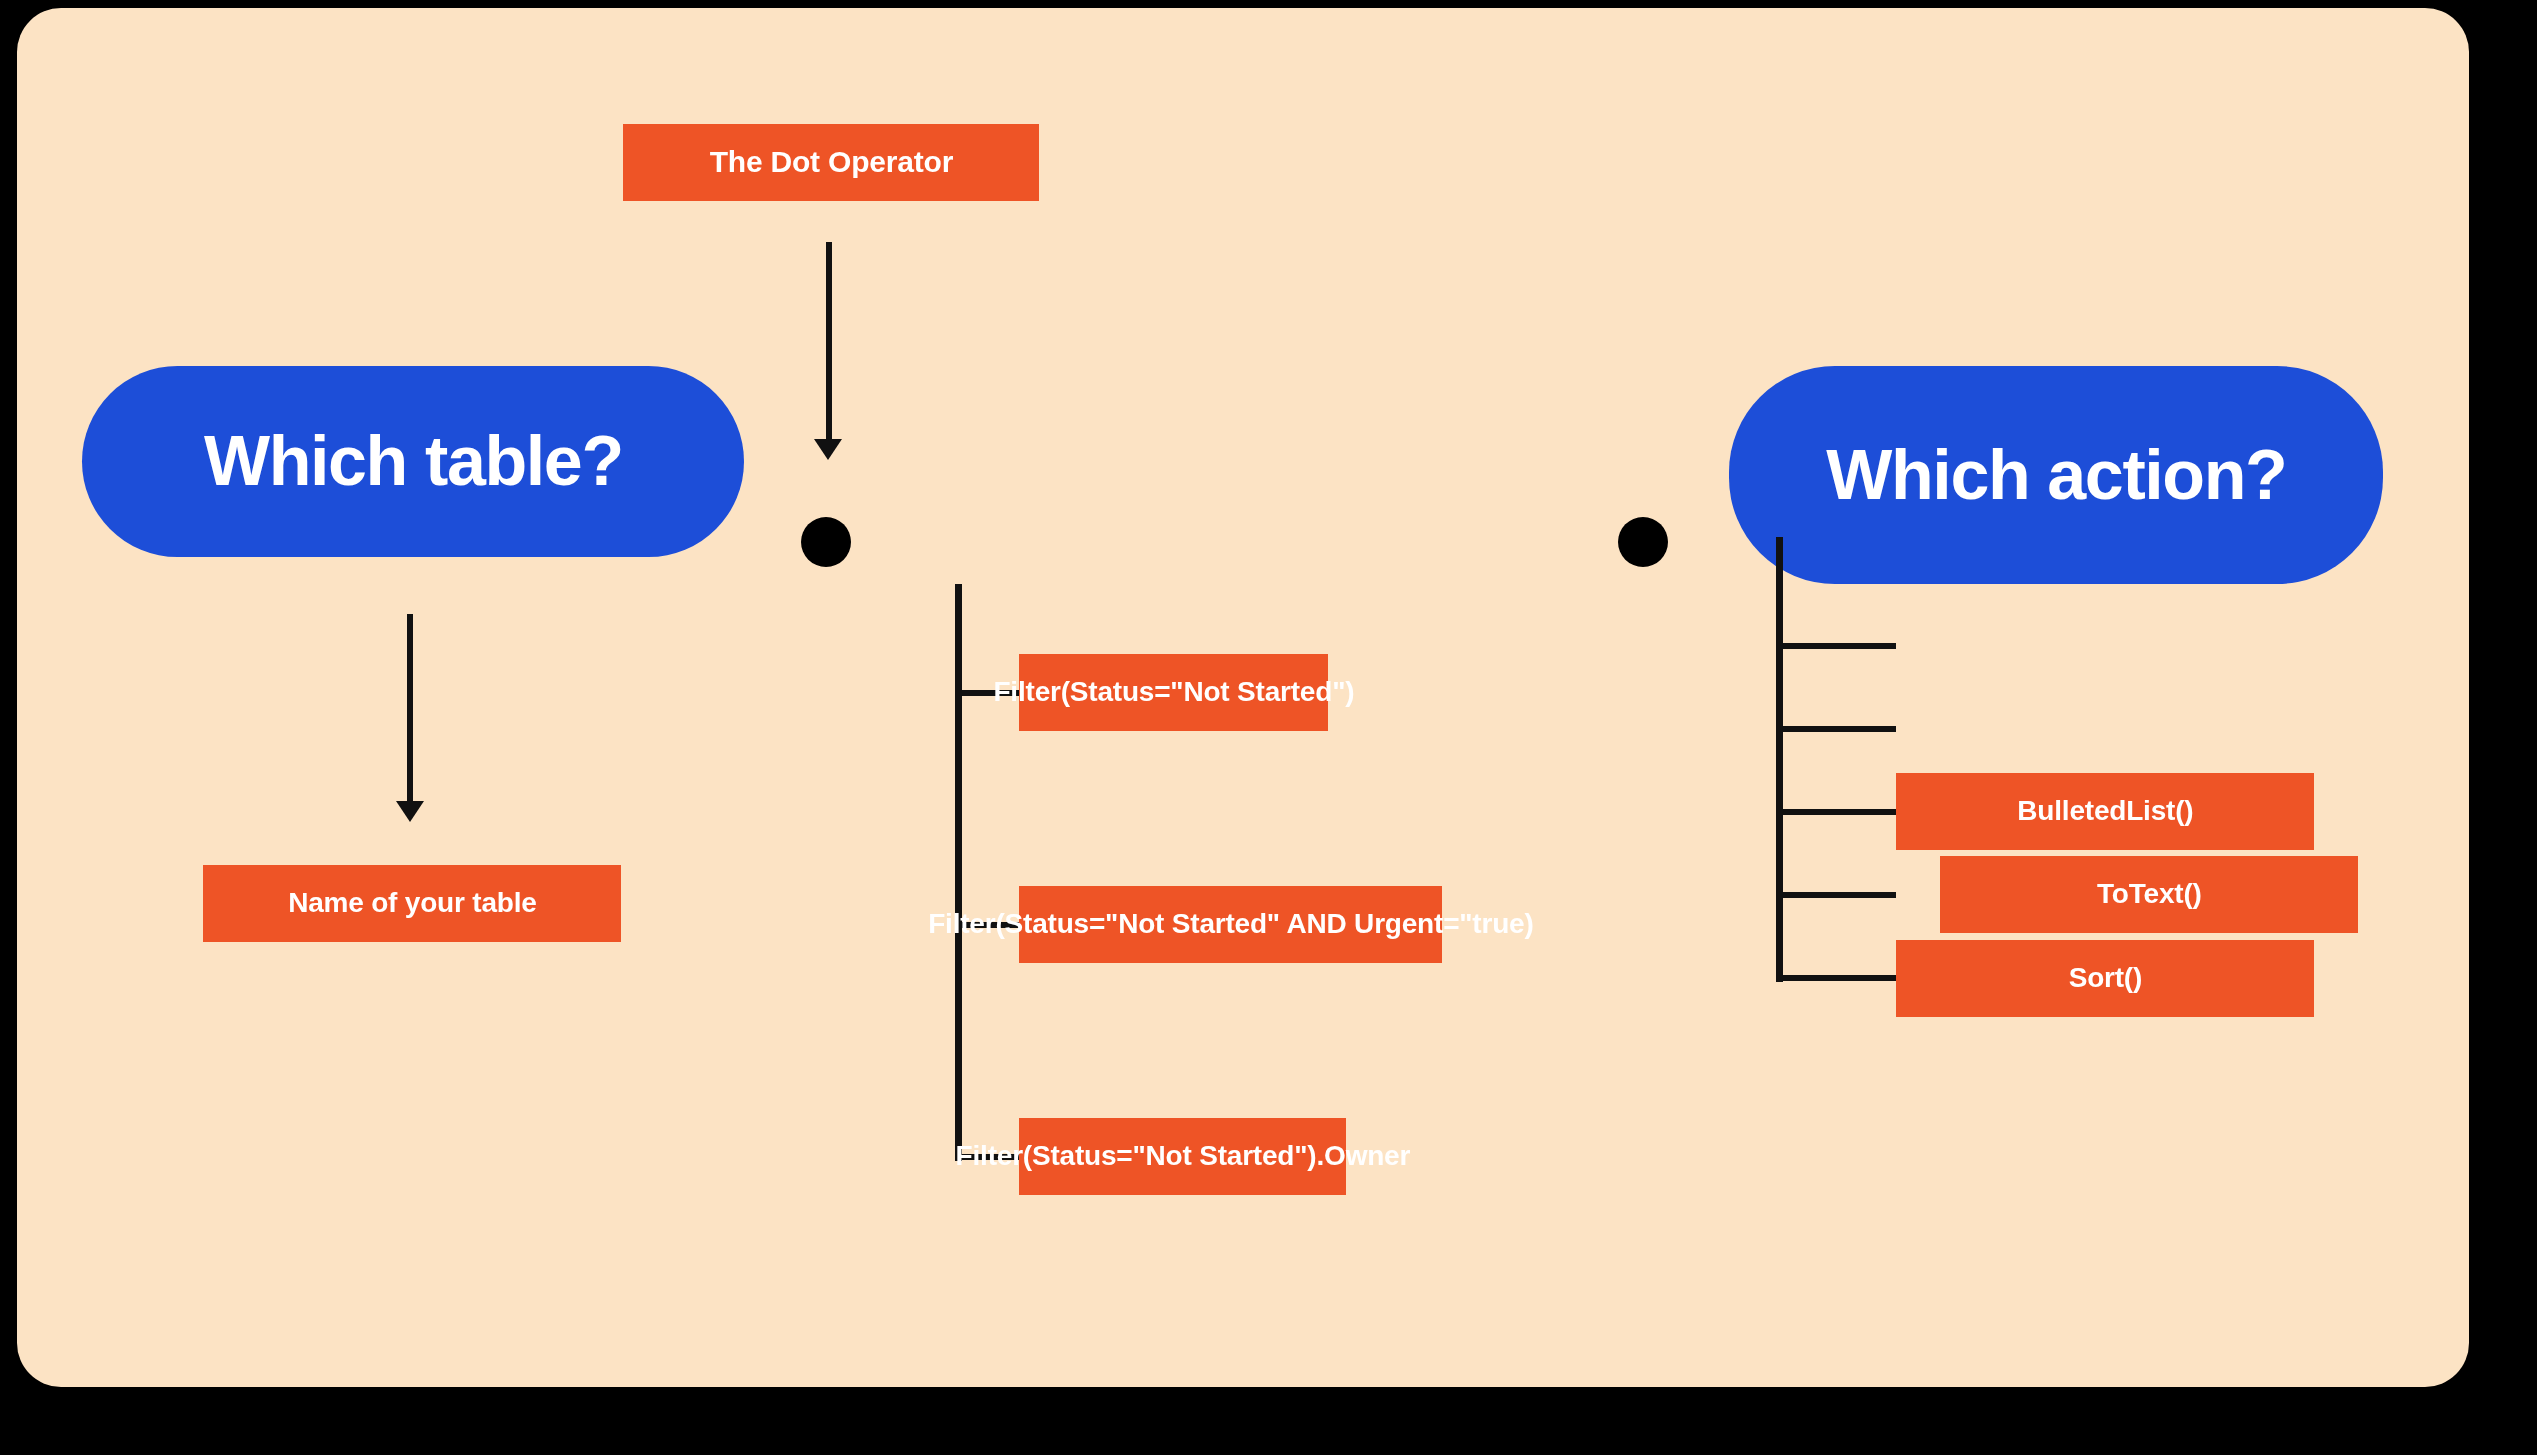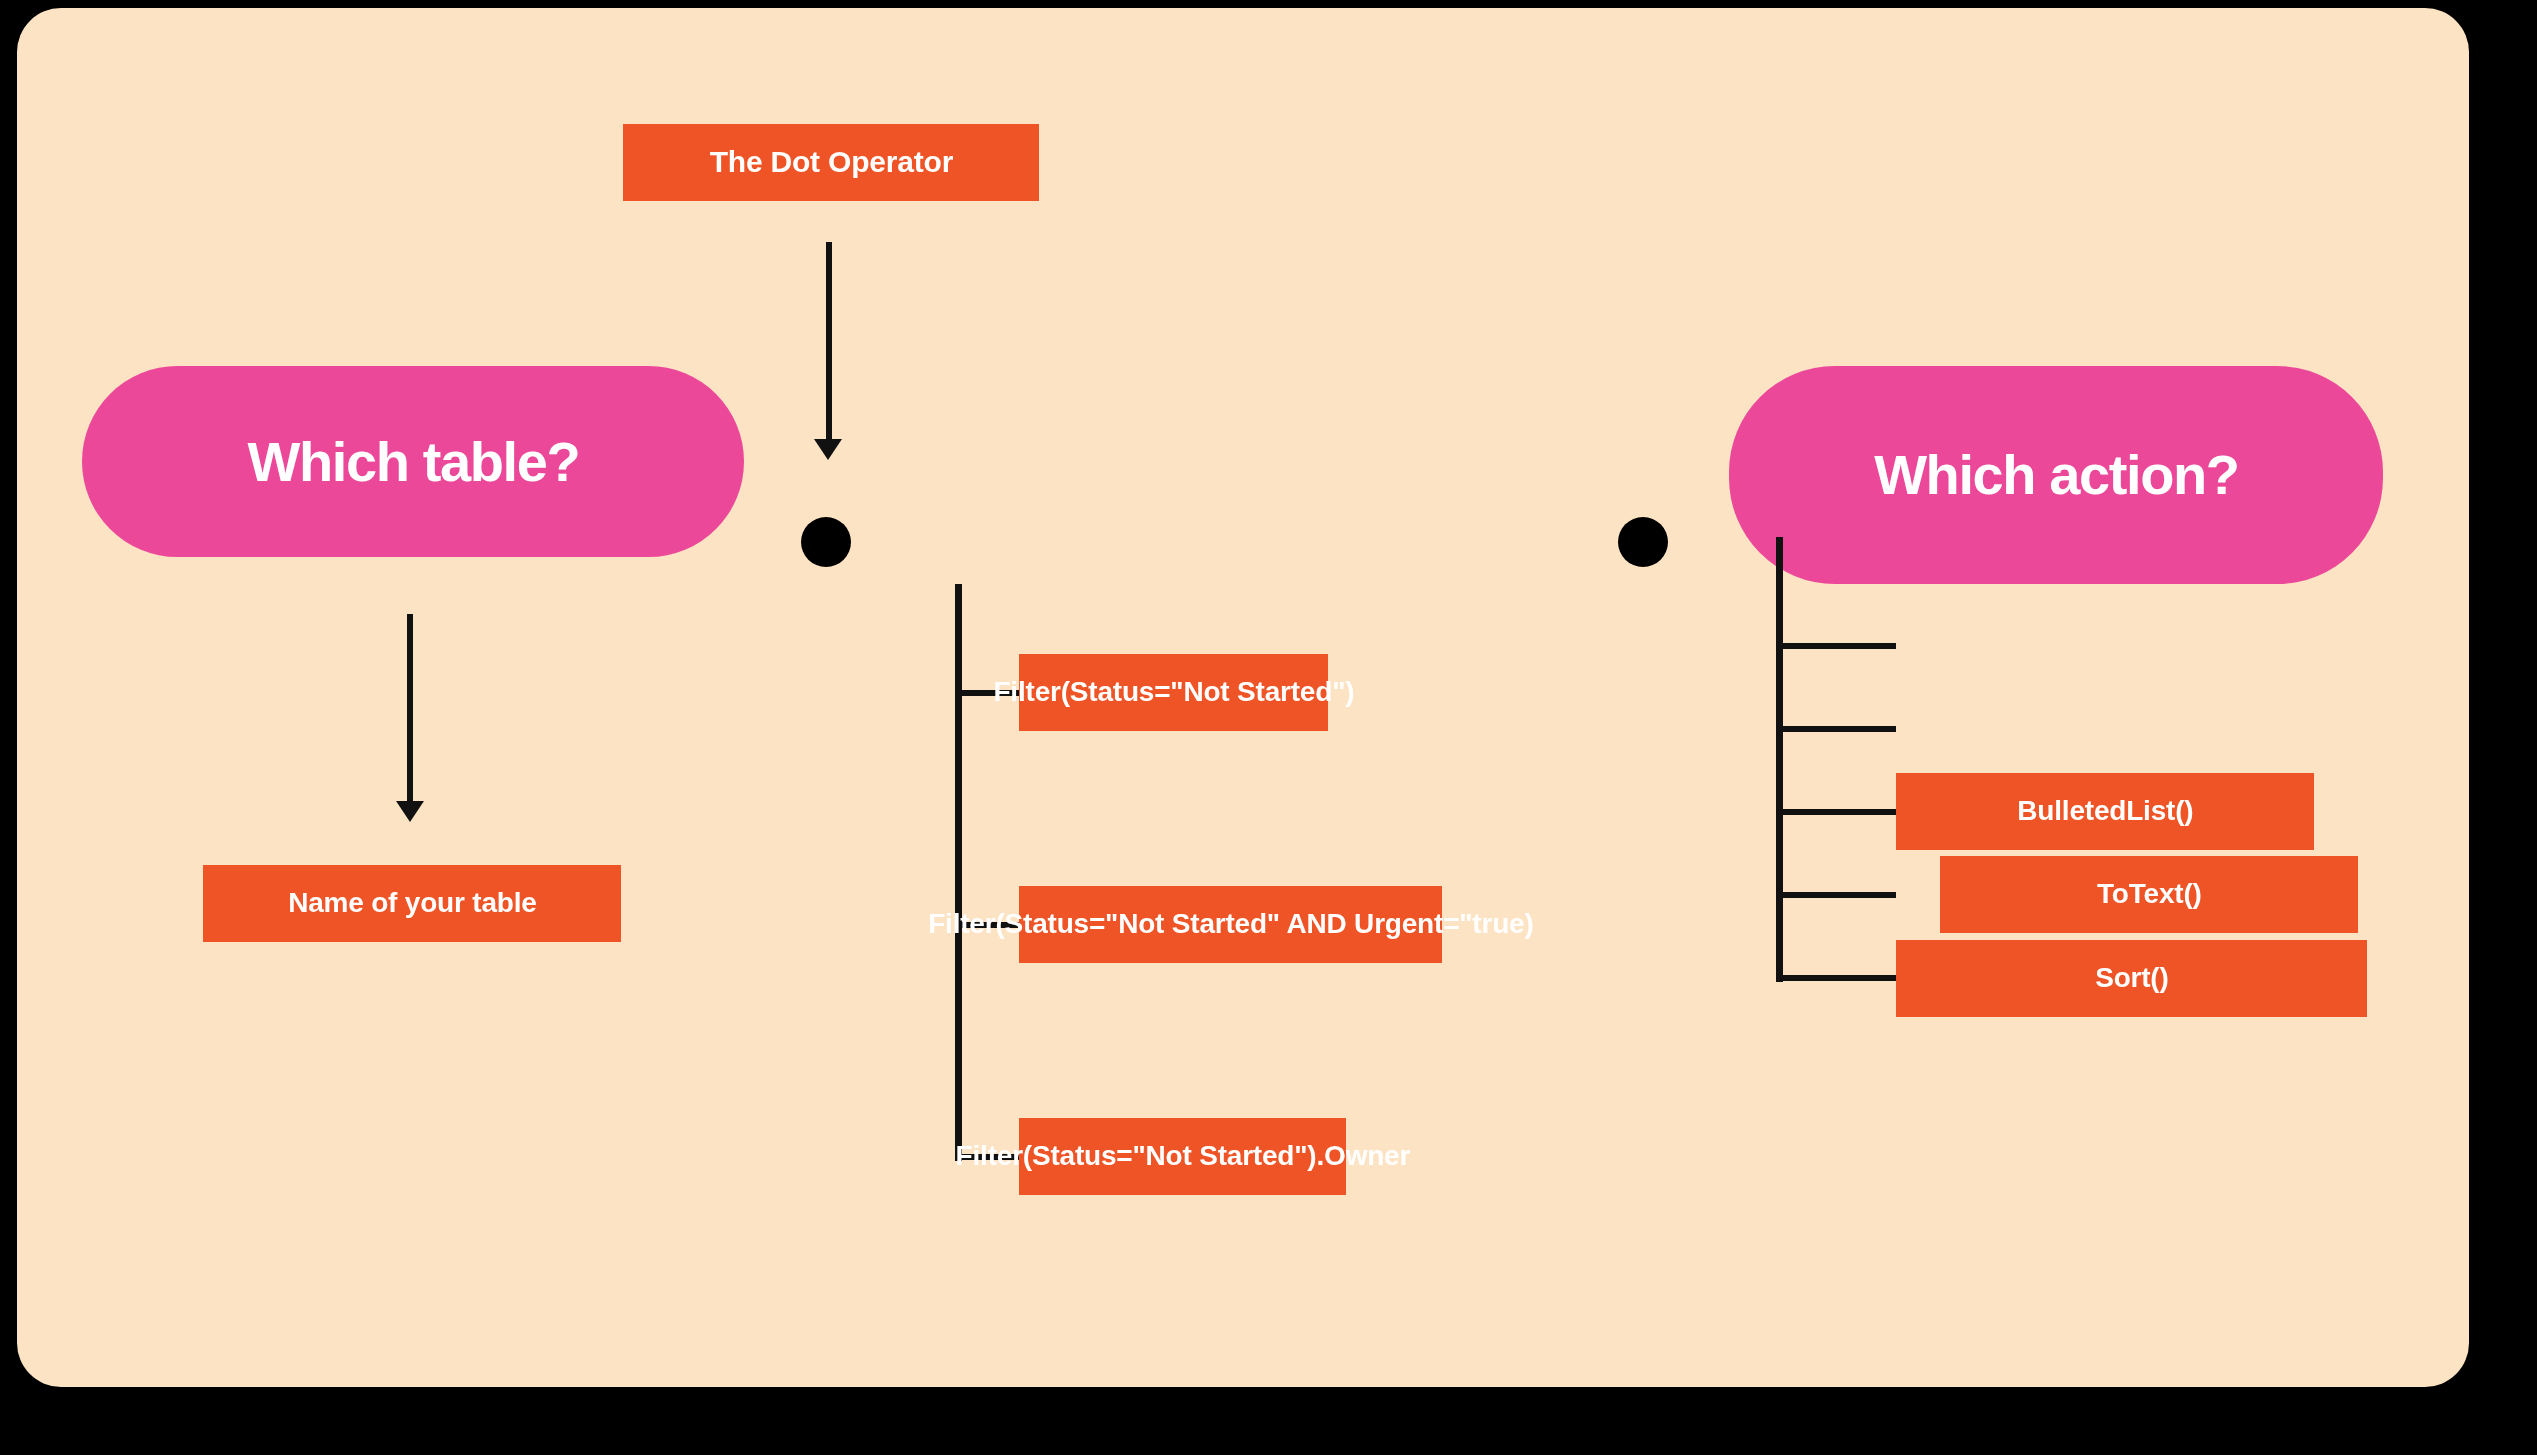--- a/index.html
+++ b/index.html
@@ -37,28 +37,28 @@
     justify-content: center;
     font-weight: bold;
     letter-spacing: -0.2px;
     text-align: center;
     white-space: nowrap;
     font-size: 28px;
   }
 
   
   .green-pill {
-    background: #ec4899;
+    background: #1d4ed8;
     color: #FFFFFF;
     border-radius: 106px;
     display: flex;
     align-items: center;
     justify-content: center;
     font-weight: bold;
-    font-size: 56px;
+    font-size: 70px;
     letter-spacing: -1.4px;
     white-space: nowrap;
   }
 
   
   .dot {
     background: #000000;
     border-radius: 50%;
   }
 
@@ -130,16 +130,16 @@
     <div class="node h-line" style="left: 1759px; top: 884px; width: 120px; height: 6.8px;"></div>
     <div class="node h-line" style="left: 1759px; top: 967px; width: 120px; height: 6.8px;"></div>
   </div>
 
 
 
   <div class="node orange-box" style="left: 1879px; top: 765px; width: 418px; height: 77px; font-size: 28px;">BulletedList()</div>
 
   <div class="node orange-box" style="left: 1879px; top: 848px; width: 418px; height: 77px; font-size: 28px; margin-left: 44px;">ToText()</div>
 
-  <div class="node orange-box" style="left: 1879px; top: 932px; width: 471px; height: 77px; font-size: 28px;">Sort()</div>
+  <div class="node orange-box" style="left: 1879px; top: 932px; width: 418px; height: 77px; font-size: 28px;">Sort()</div>
 
 </div>
 
 
 </body></html>

